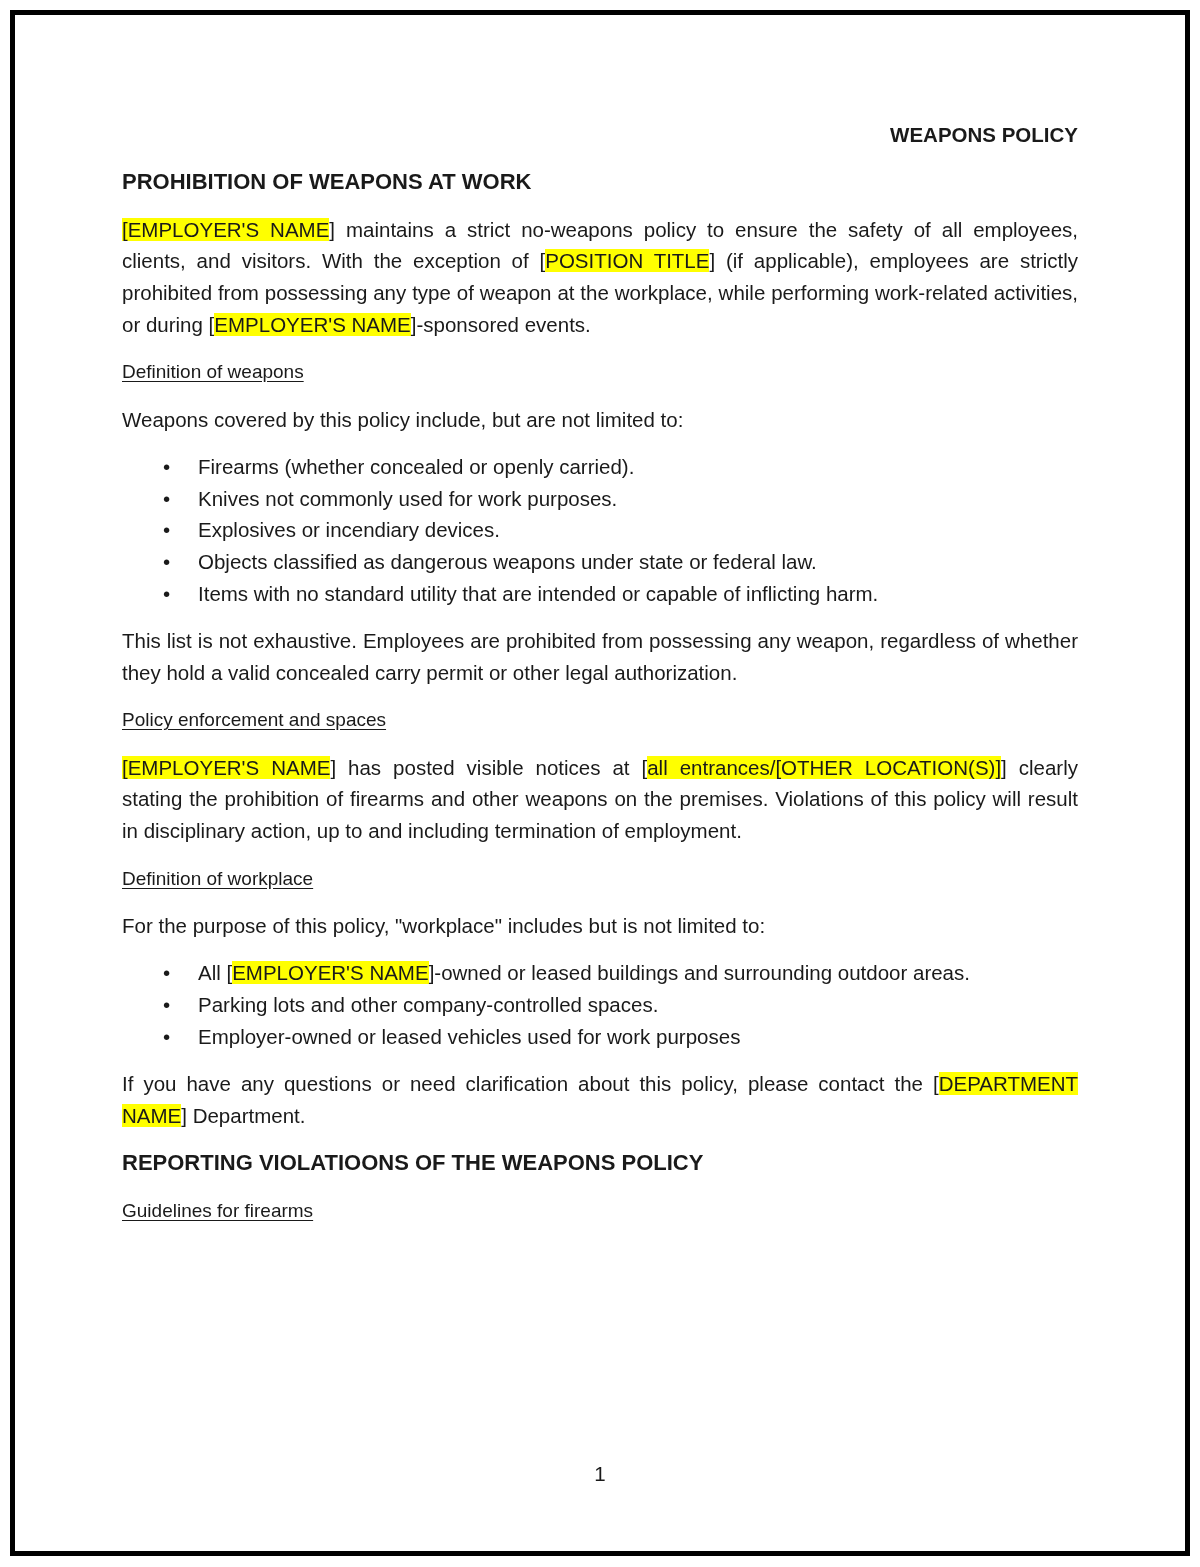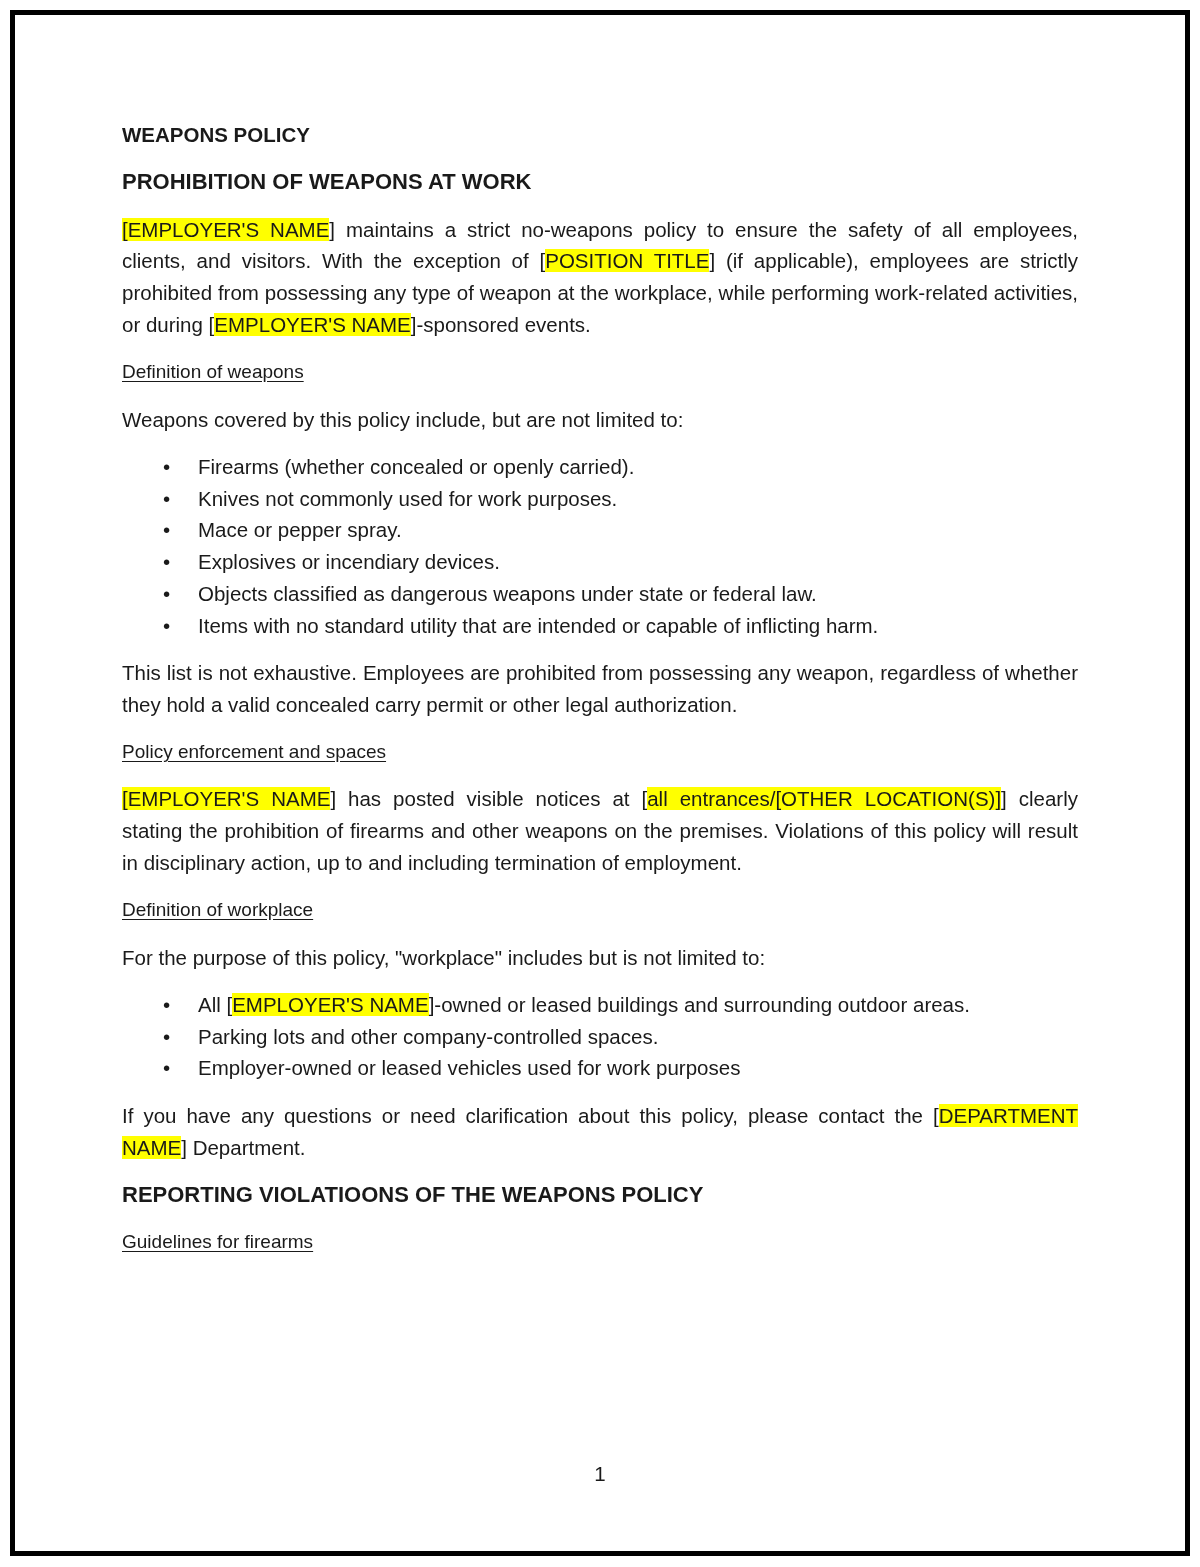--- a/index.html
+++ b/index.html
@@ -33,21 +33,21 @@
     font-size: 20.5px;
     line-height: 31.7px;
   }
   .content > * {
     margin: 0 0 15.7px 0;
     padding: 0;
   }
   .title {
     font-size: 20.5px;
     font-weight: bold;
-    text-align: left;
+    text-align: right;
   }
   .h-bold {
     font-size: 22px;
     font-weight: bold;
   }
   .h-underline {
     font-size: 19px;
     font-weight: normal;
     text-decoration: underline;
     text-underline-offset: 3px;
@@ -97,21 +97,20 @@
 
     <p class="para"><span class="hl">[EMPLOYER'S NAME</span><span>] maintains a strict no-weapons policy to ensure the safety of all employees, clients, and visitors. With the exception of [</span><span class="hl">POSITION TITLE</span><span>] (if applicable), employees are strictly prohibited from possessing any type of weapon at the workplace, while performing work-related activities, or during [</span><span class="hl">EMPLOYER'S NAME</span><span>]-sponsored events.</span></p>
 
     <div class="h-underline">Definition of weapons</div>
 
     <p class="para">Weapons covered by this policy include, but are not limited to:</p>
 
     <ul class="doc-list">
       <li>Firearms (whether concealed or openly carried).</li>
       <li>Knives not commonly used for work purposes.</li>
-      <li>Mace or pepper spray.</li>
       <li>Explosives or incendiary devices.</li>
       <li>Objects classified as dangerous weapons under state or federal law.</li>
       <li>Items with no standard utility that are intended or capable of inflicting harm.</li>
     </ul>
 
     <p class="para">This list is not exhaustive. Employees are prohibited from possessing any weapon, regardless of whether they hold a valid concealed carry permit or other legal authorization.</p>
 
     <div class="h-underline">Policy enforcement and spaces</div>
 
     <p class="para"><span class="hl">[EMPLOYER'S NAME</span><span>] has posted visible notices at [</span><span class="hl">all entrances/[OTHER LOCATION(S)]</span><span>] clearly stating the prohibition of firearms and other weapons on the premises. Violations of this policy will result in disciplinary action, up to and including termination of employment.</span></p>

